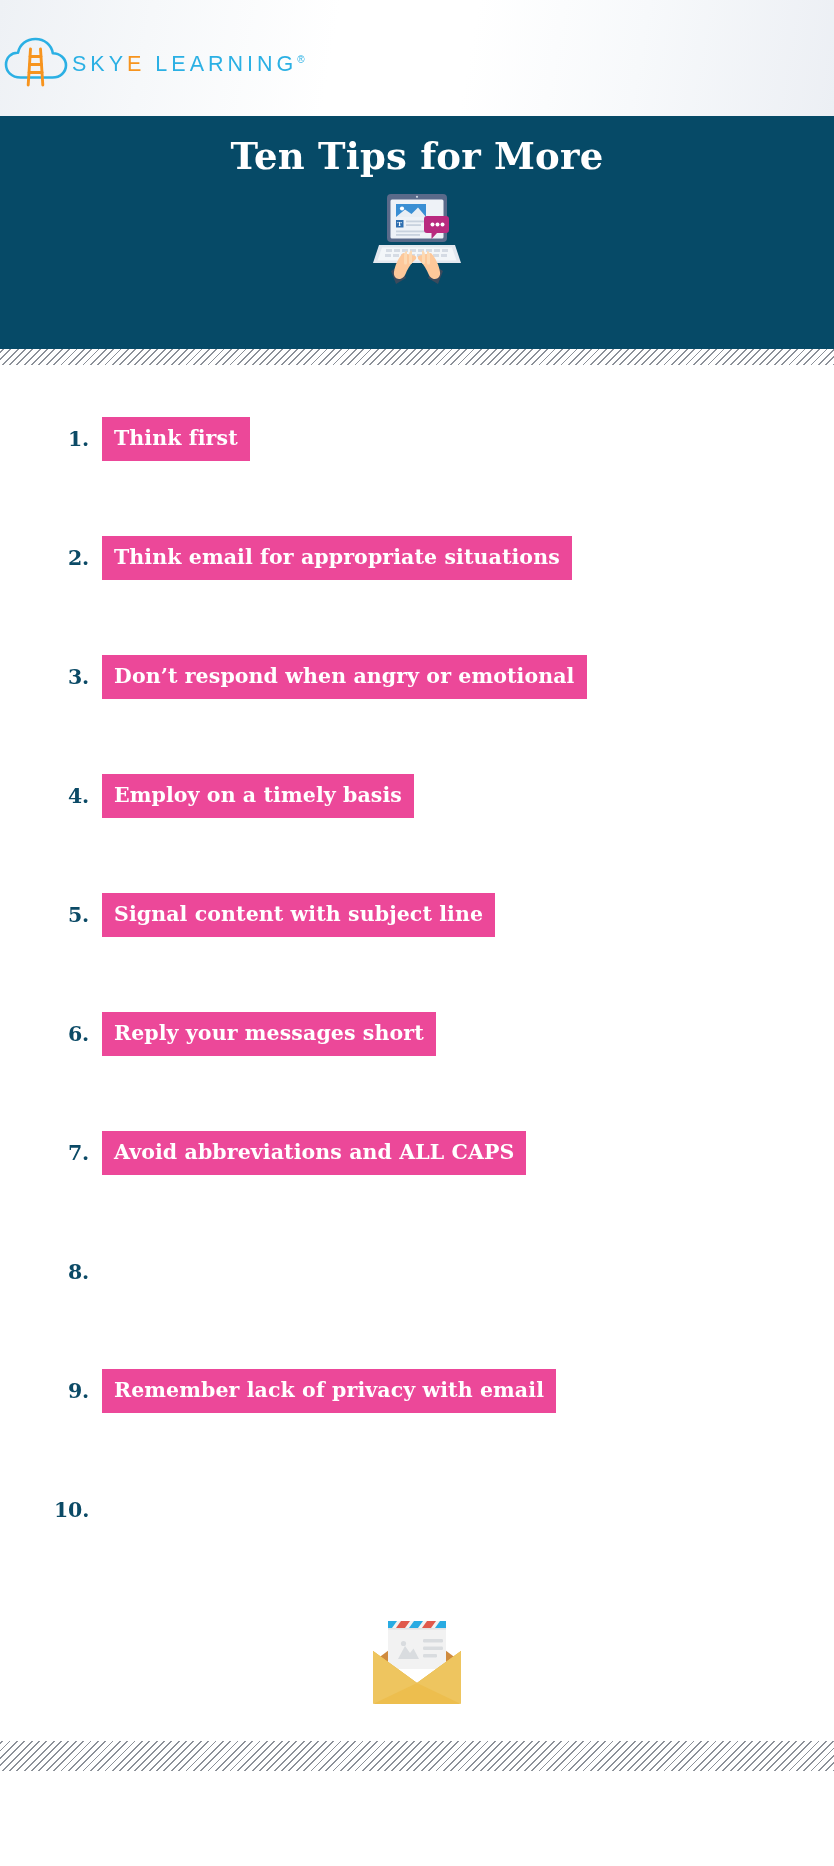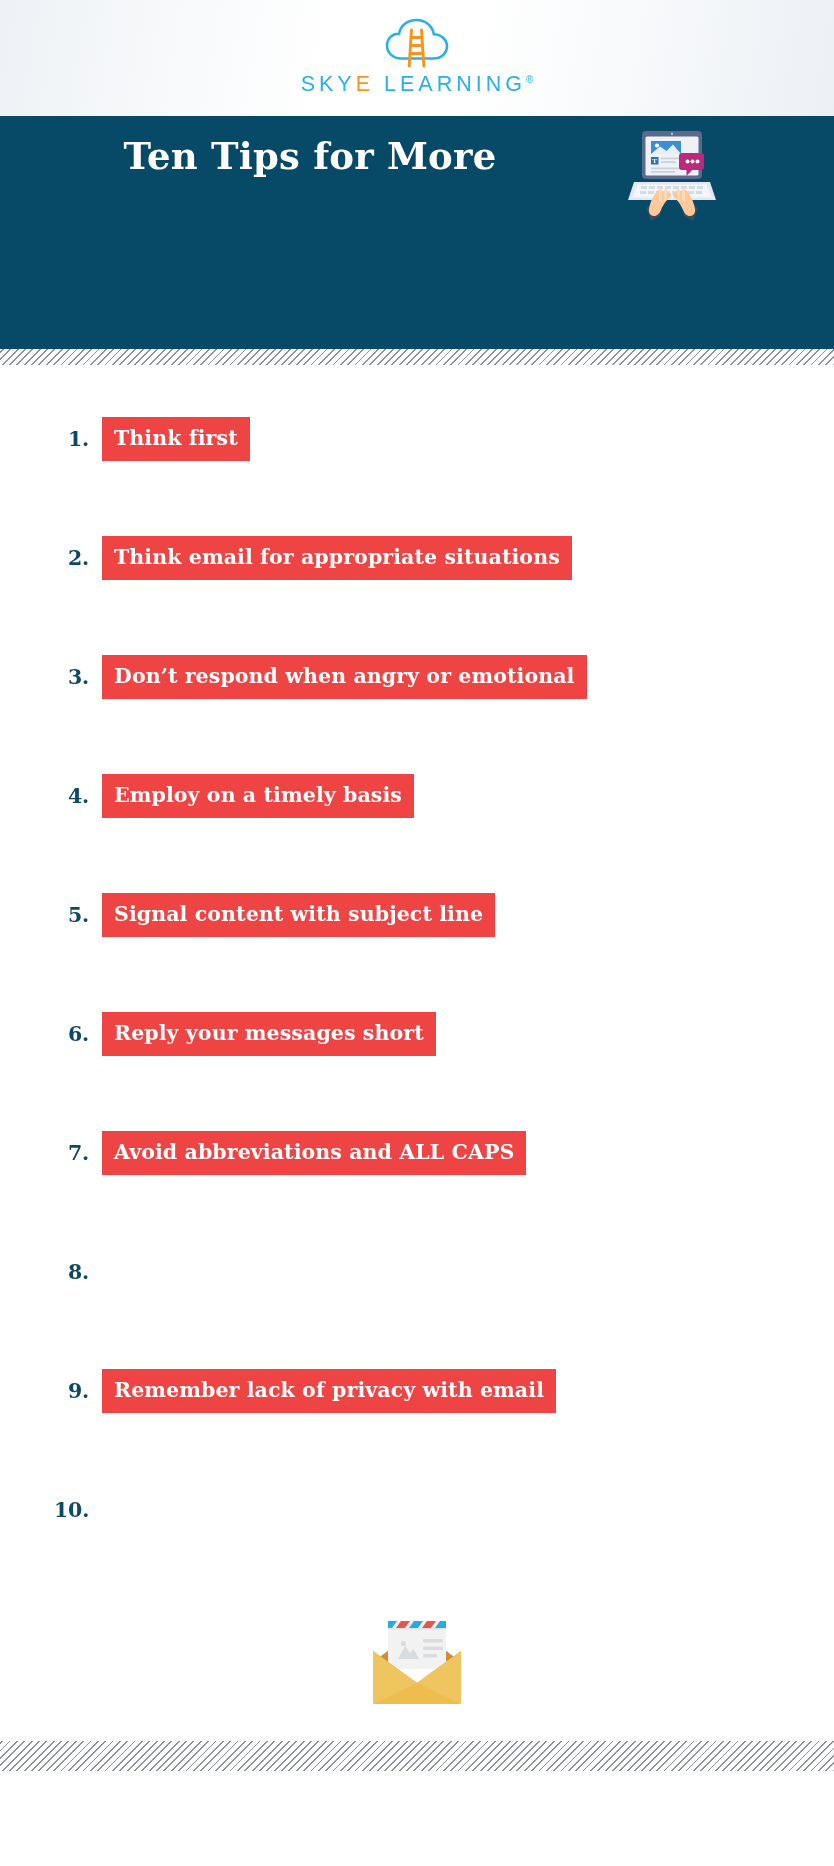--- a/index.html
+++ b/index.html
@@ -26,24 +26,24 @@
     height: 116px;
     background:
       linear-gradient(100deg,
         #eef1f5 0%,
         #f6f8fa 18%,
         #ffffff 40%,
         #ffffff 56%,
         #f7f9fb 76%,
         #eceff4 100%);
     display: flex;
-    flex-direction: column;
+    flex-direction: row;
     align-items: center;
     justify-content: flex-start;
-    padding-top: 17px;
+    padding-top: 10px;
   }
 
   .logo-mark {
     width: 72px;
     height: 54px;
     display: block;
   }
 
   .logo-wordmark {
     margin-top: 3px;
@@ -63,21 +63,22 @@
     color: #2bb0e4;
   }
 
   
   .header {
     position: relative;
     width: 834px;
     height: 233px;
     background: #064a67;
     display: flex;
-    flex-direction: row;
+    flex-direction: column;
+    align-items: center;
   }
 
   .header-title {
     margin-top: 18px;
     width: 620px;
     text-align: center;
     color: #ffffff;
     font-family: "DejaVu Serif", "Liberation Serif", serif;
     font-weight: bold;
     font-size: 37px;
@@ -133,21 +134,21 @@
     color: #0b4a66;
     font-family: "DejaVu Serif", "Liberation Serif", serif;
     font-weight: bold;
     font-size: 20.5px;
     line-height: 1;
     letter-spacing: -0.2px;
   }
 
   .tip-chip {
     display: inline-block;
-    background: #ef4444;
+    background: #ec4899;
     color: #ffffff;
     font-family: "DejaVu Serif", "Liberation Serif", serif;
     font-weight: bold;
     font-size: 20.5px;
     line-height: 1;
     padding: 11px 12px 12px 12px;
     white-space: nowrap;
     letter-spacing: 0.1px;
   }
 

